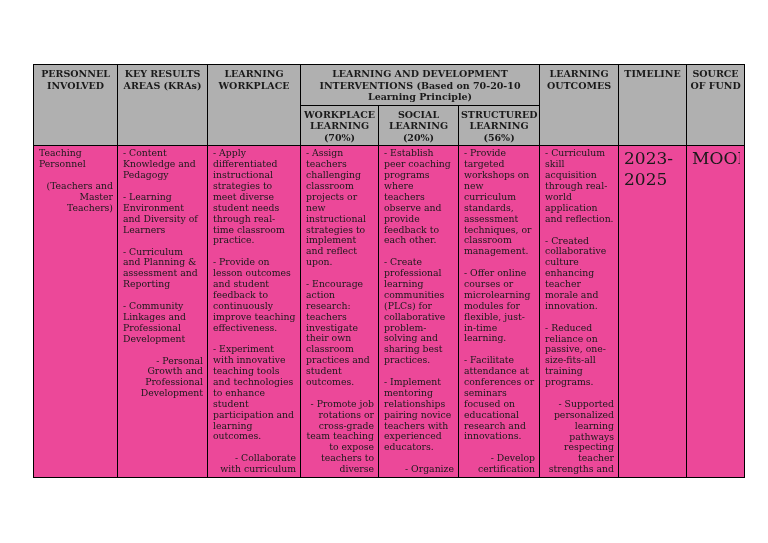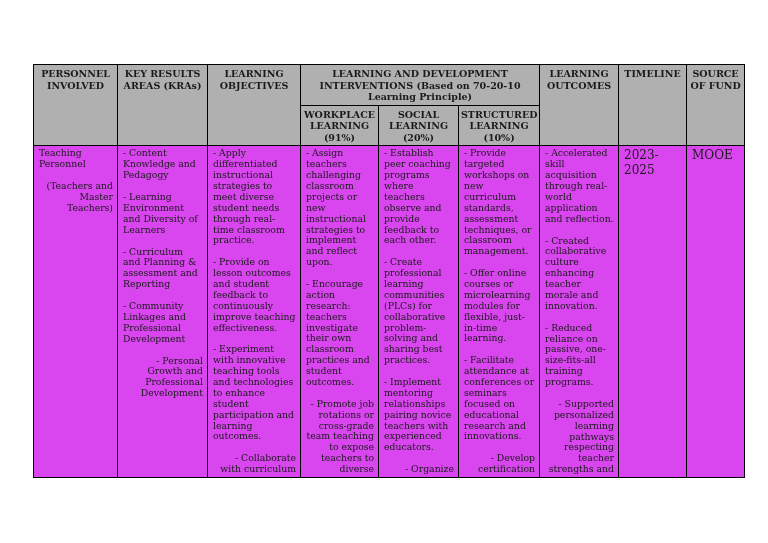--- a/index.html
+++ b/index.html
@@ -30,26 +30,26 @@
     text-align: center;
     padding: 3px 2px 2px 2px;
   }
   .matrix th.group { height: 36px; }
   .matrix th.sub { height: 34px; }
   .matrix td {
     font-size: 9.3px;
     line-height: 1.17;
     padding: 2px 4px 0 5px;
     height: 332px;
-    background: #d946ef;
+    background: #ec4899;
   }
   .clip { max-height: 328px; overflow: hidden; }
   .clip p { margin: 0 0 11px 0; }
   .clip p:last-child { margin-bottom: 0; text-align: right; }
-  td.big { font-size: 12px; line-height: 1.2; }
+  td.big { font-size: 17px; line-height: 1.2; }
 </style>
 </head>
 <body>
 
 <div class="page">
   <table class="matrix">
     <colgroup>
       <col style="width:84px">
         <col style="width:90px">
         <col style="width:93px">
@@ -57,30 +57,30 @@
         <col style="width:80px">
         <col style="width:81px">
       <col style="width:79px">
         <col style="width:68px">
         <col style="width:58px">
     </colgroup>
     <thead>
       <tr>
         <th rowspan="2">PERSONNEL INVOLVED</th>
         <th rowspan="2">KEY RESULTS AREAS (KRAs)</th>
-        <th rowspan="2">LEARNING OBJECTIVES</th>
+        <th rowspan="2">LEARNING WORKPLACE</th>
         <th colspan="3" class="group">LEARNING AND DEVELOPMENT INTERVENTIONS (Based on 70-20-10 Learning Principle)</th>
         <th rowspan="2">LEARNING OUTCOMES</th>
         <th rowspan="2">TIMELINE</th>
         <th rowspan="2">SOURCE OF FUND</th>
       </tr>
       <tr>
-        <th class="sub">WORKPLACE LEARNING (91%)</th>
+        <th class="sub">WORKPLACE LEARNING (70%)</th>
         <th class="sub">SOCIAL LEARNING (20%)</th>
-        <th class="sub">STRUCTURED LEARNING (10%)</th>
+        <th class="sub">STRUCTURED LEARNING (56%)</th>
       </tr>
     </thead>
     <tbody>
       <tr>
         <td>
           <div class="clip">
               <p>Teaching Personnel</p>
               <p>(Teachers and Master Teachers)</p>
             </div>
         </td>
@@ -119,21 +119,21 @@
         <td>
           <div class="clip">
               <p>- Provide targeted workshops on new curriculum standards, assessment techniques, or classroom management.</p>
               <p>- Offer online courses or microlearning modules for flexible, just-in-time learning.</p>
               <p>- Facilitate attendance at conferences or seminars focused on educational research and innovations.</p>
               <p>- Develop certification programs or formal credentials</p>
             </div>
         </td>
         <td>
           <div class="clip">
-              <p>- Accelerated skill acquisition through real-world application and reflection.</p>
+              <p>- Curriculum skill acquisition through real-world application and reflection.</p>
               <p>- Created collaborative culture enhancing teacher morale and innovation.</p>
               <p>- Reduced reliance on passive, one-size-fits-all training programs.</p>
               <p>- Supported personalized learning pathways respecting teacher strengths and challenges.</p>
             </div>
         </td>
         <td class="big">
           <div class="clip">2023-2025</div>
         </td>
         <td class="big">
           <div class="clip">MOOE</div>

